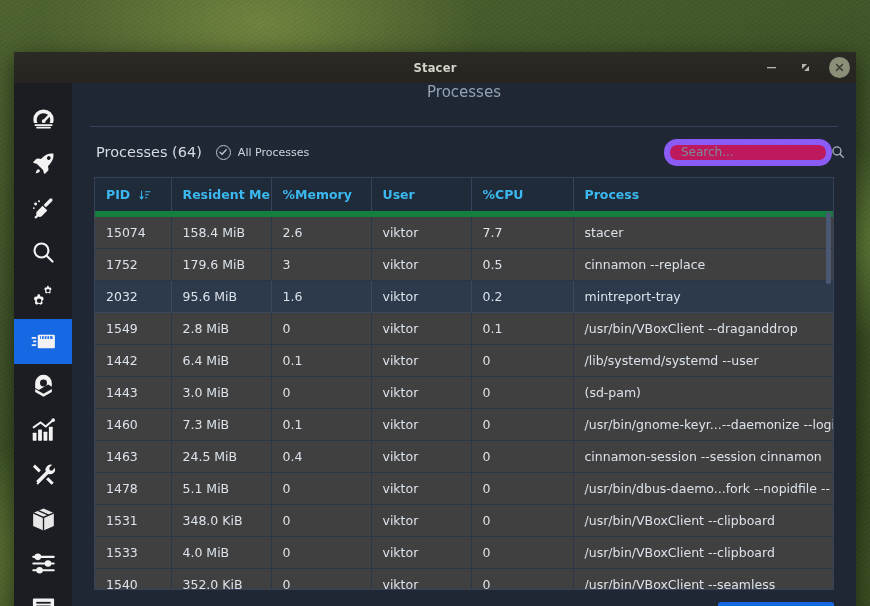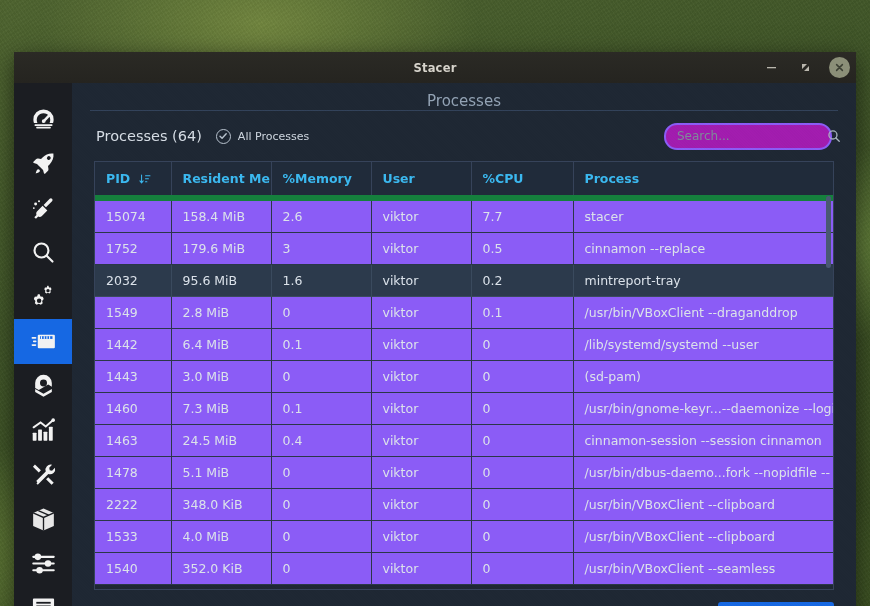--- a/index.html
+++ b/index.html
@@ -121,23 +121,23 @@
     position: relative;
   }
   #content-noise {
     position: absolute; inset: 0;
     pointer-events: none;
     opacity: .5;
     background-image: repeating-linear-gradient(45deg, rgba(255,255,255,.012) 0 1px, rgba(0,0,0,.02) 1px 2px);
   }
 
   #page-header {
-    height: 28px;
-    display: flex;
-    align-items: flex-end;
+    height: 44px;
+    display: flex;
+    align-items: flex-start;
     justify-content: center;
     border-bottom: 1px solid #32425a;
     margin: 0 18px;
     flex: 0 0 auto;
   }
   #page-title {
     font-size: 15px;
     color: #93a3b5;
   }
 
@@ -168,22 +168,22 @@
     width: 15px; height: 15px;
     border-radius: 50%;
     border: 1.4px solid #b9c4d0;
     display: flex; align-items: center; justify-content: center;
   }
   #check-circle svg { display:block; }
 
   #search-wrap { margin-left: auto; }
   #search-box {
     width: 168px; height: 27px;
-    background: #a21caf;
-    border: 2px solid #8b5cf6;
+    background: #be185d;
+    border: 6px solid #8b5cf6;
     border-radius: 13px;
     display: flex;
     align-items: center;
     padding: 0 11px;
   }
   #search-input {
     flex: 1 1 auto;
     background: transparent;
     border: none;
     outline: none;
@@ -231,21 +231,21 @@
     color: #dbe2ea;
     font-size: 12.5px;
     padding: 8px 11px;
     border-right: 1px solid #2b3748;
     border-bottom: 1px solid #2b3748;
     white-space: nowrap;
     overflow: hidden;
     text-overflow: clip;
   }
   tbody td:last-child { border-right: none; }
-  tbody tr { background: #8b5cf6; }
+  tbody tr { background: #404040; }
   tbody tr.selected { background: #2c3a4c; }
   tbody tr.selected td { border-color: #3a4a5e; }
 
   #vscroll {
     position: absolute;
     right: 2px; top: 34px;
     width: 5px; height: 72px;
     border-radius: 3px;
     background: #4a5873;
     cursor: pointer;
@@ -600,21 +600,21 @@
               </tr>
               <tr>
                 <td>1478</td>
                 <td>5.1 MiB</td>
                 <td>0</td>
                 <td>viktor</td>
                 <td>0</td>
                 <td>/usr/bin/dbus-daemo...fork --nopidfile --</td>
               </tr>
               <tr>
-                <td>2222</td>
+                <td>1531</td>
                 <td>348.0 KiB</td>
                 <td>0</td>
                 <td>viktor</td>
                 <td>0</td>
                 <td>/usr/bin/VBoxClient --clipboard</td>
               </tr>
               <tr>
                 <td>1533</td>
                 <td>4.0 MiB</td>
                 <td>0</td>

